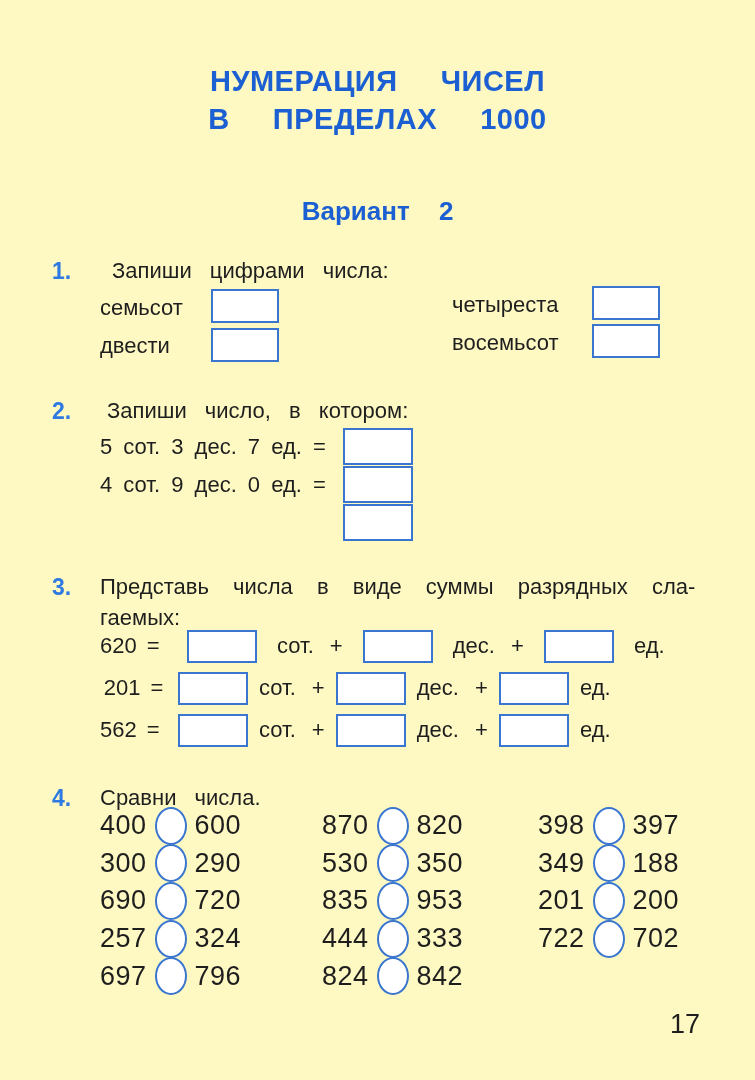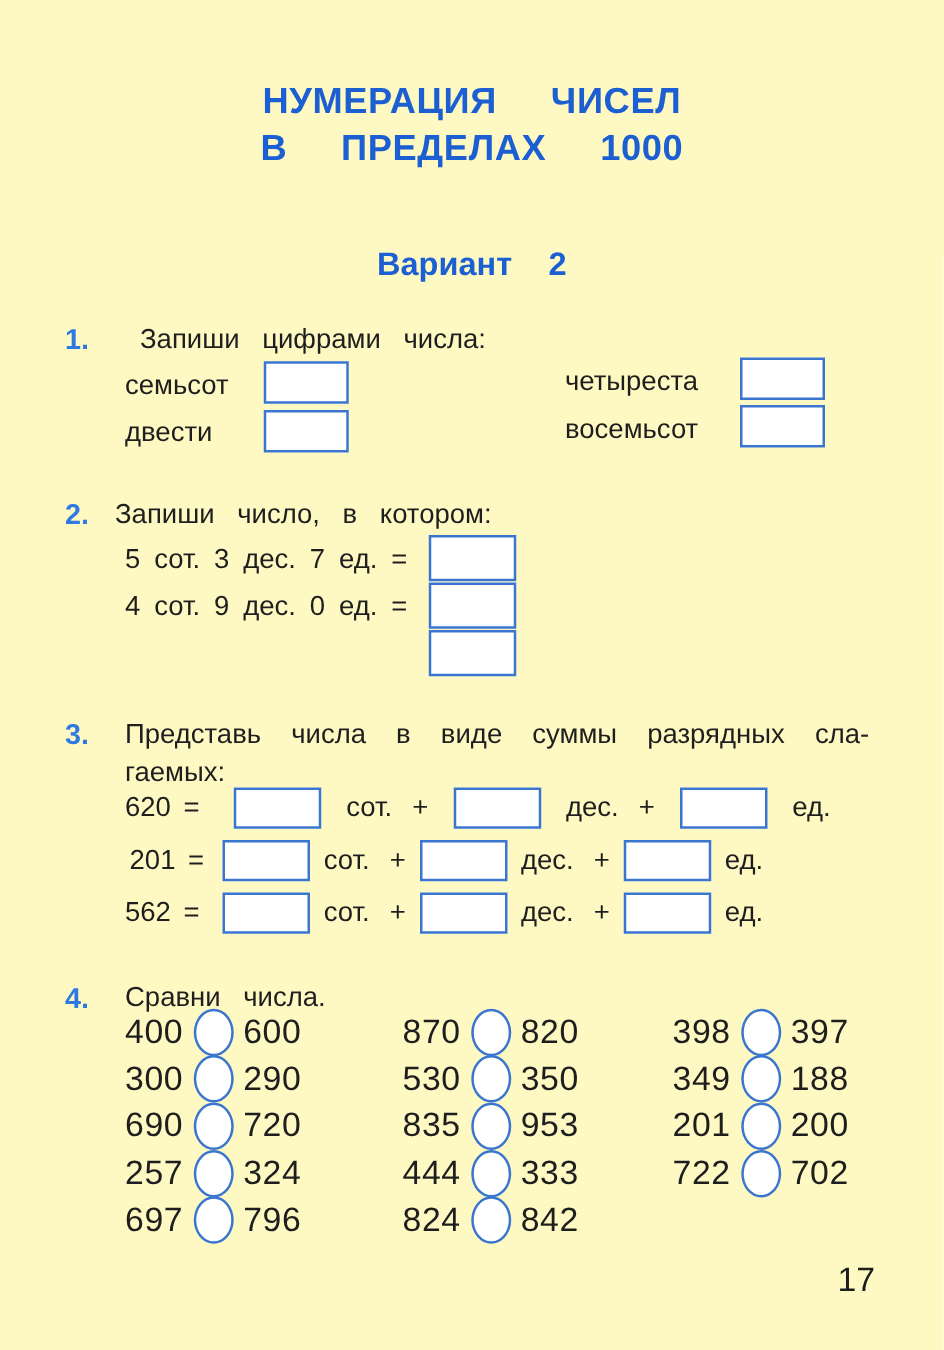--- a/index.html
+++ b/index.html
@@ -104,21 +104,21 @@
   <div class="abs body-text tight" style="left:100px; top:333px;">двести</div>
   <div class="abs answer-box" style="left:211px; top:328px;"></div>
 
   <div class="abs body-text tight" style="left:452px; top:292px;">четыреста</div>
   <div class="abs answer-box" style="left:592px; top:286px;"></div>
 
   <div class="abs body-text tight" style="left:452px; top:330px;">восемьсот</div>
   <div class="abs answer-box" style="left:592px; top:324px;"></div>
 
   <div class="abs task-num" style="top:398px;">2.</div>
-  <div class="abs body-text" style="left:92px; top:398px;">Запиши число, в котором:</div>
+  <div class="abs body-text" style="left:107px; top:398px;">Запиши число, в котором:</div>
 
   <div class="abs body-text tight" style="left:100px; top:434px;">5 сот. 3 дес. 7 ед. =</div>
   <div class="abs answer-box t2-box" style="left:343px; top:428px;"></div>
 
   <div class="abs body-text tight" style="left:100px; top:472px;">4 сот. 9 дес. 0 ед. =</div>
   <div class="abs answer-box t2-box" style="left:343px; top:466px;"></div>
 
   <div class="abs answer-box t2-box" style="left:343px; top:504px;"></div>
 
   <div class="abs task-num" style="top:574px;">3.</div>

